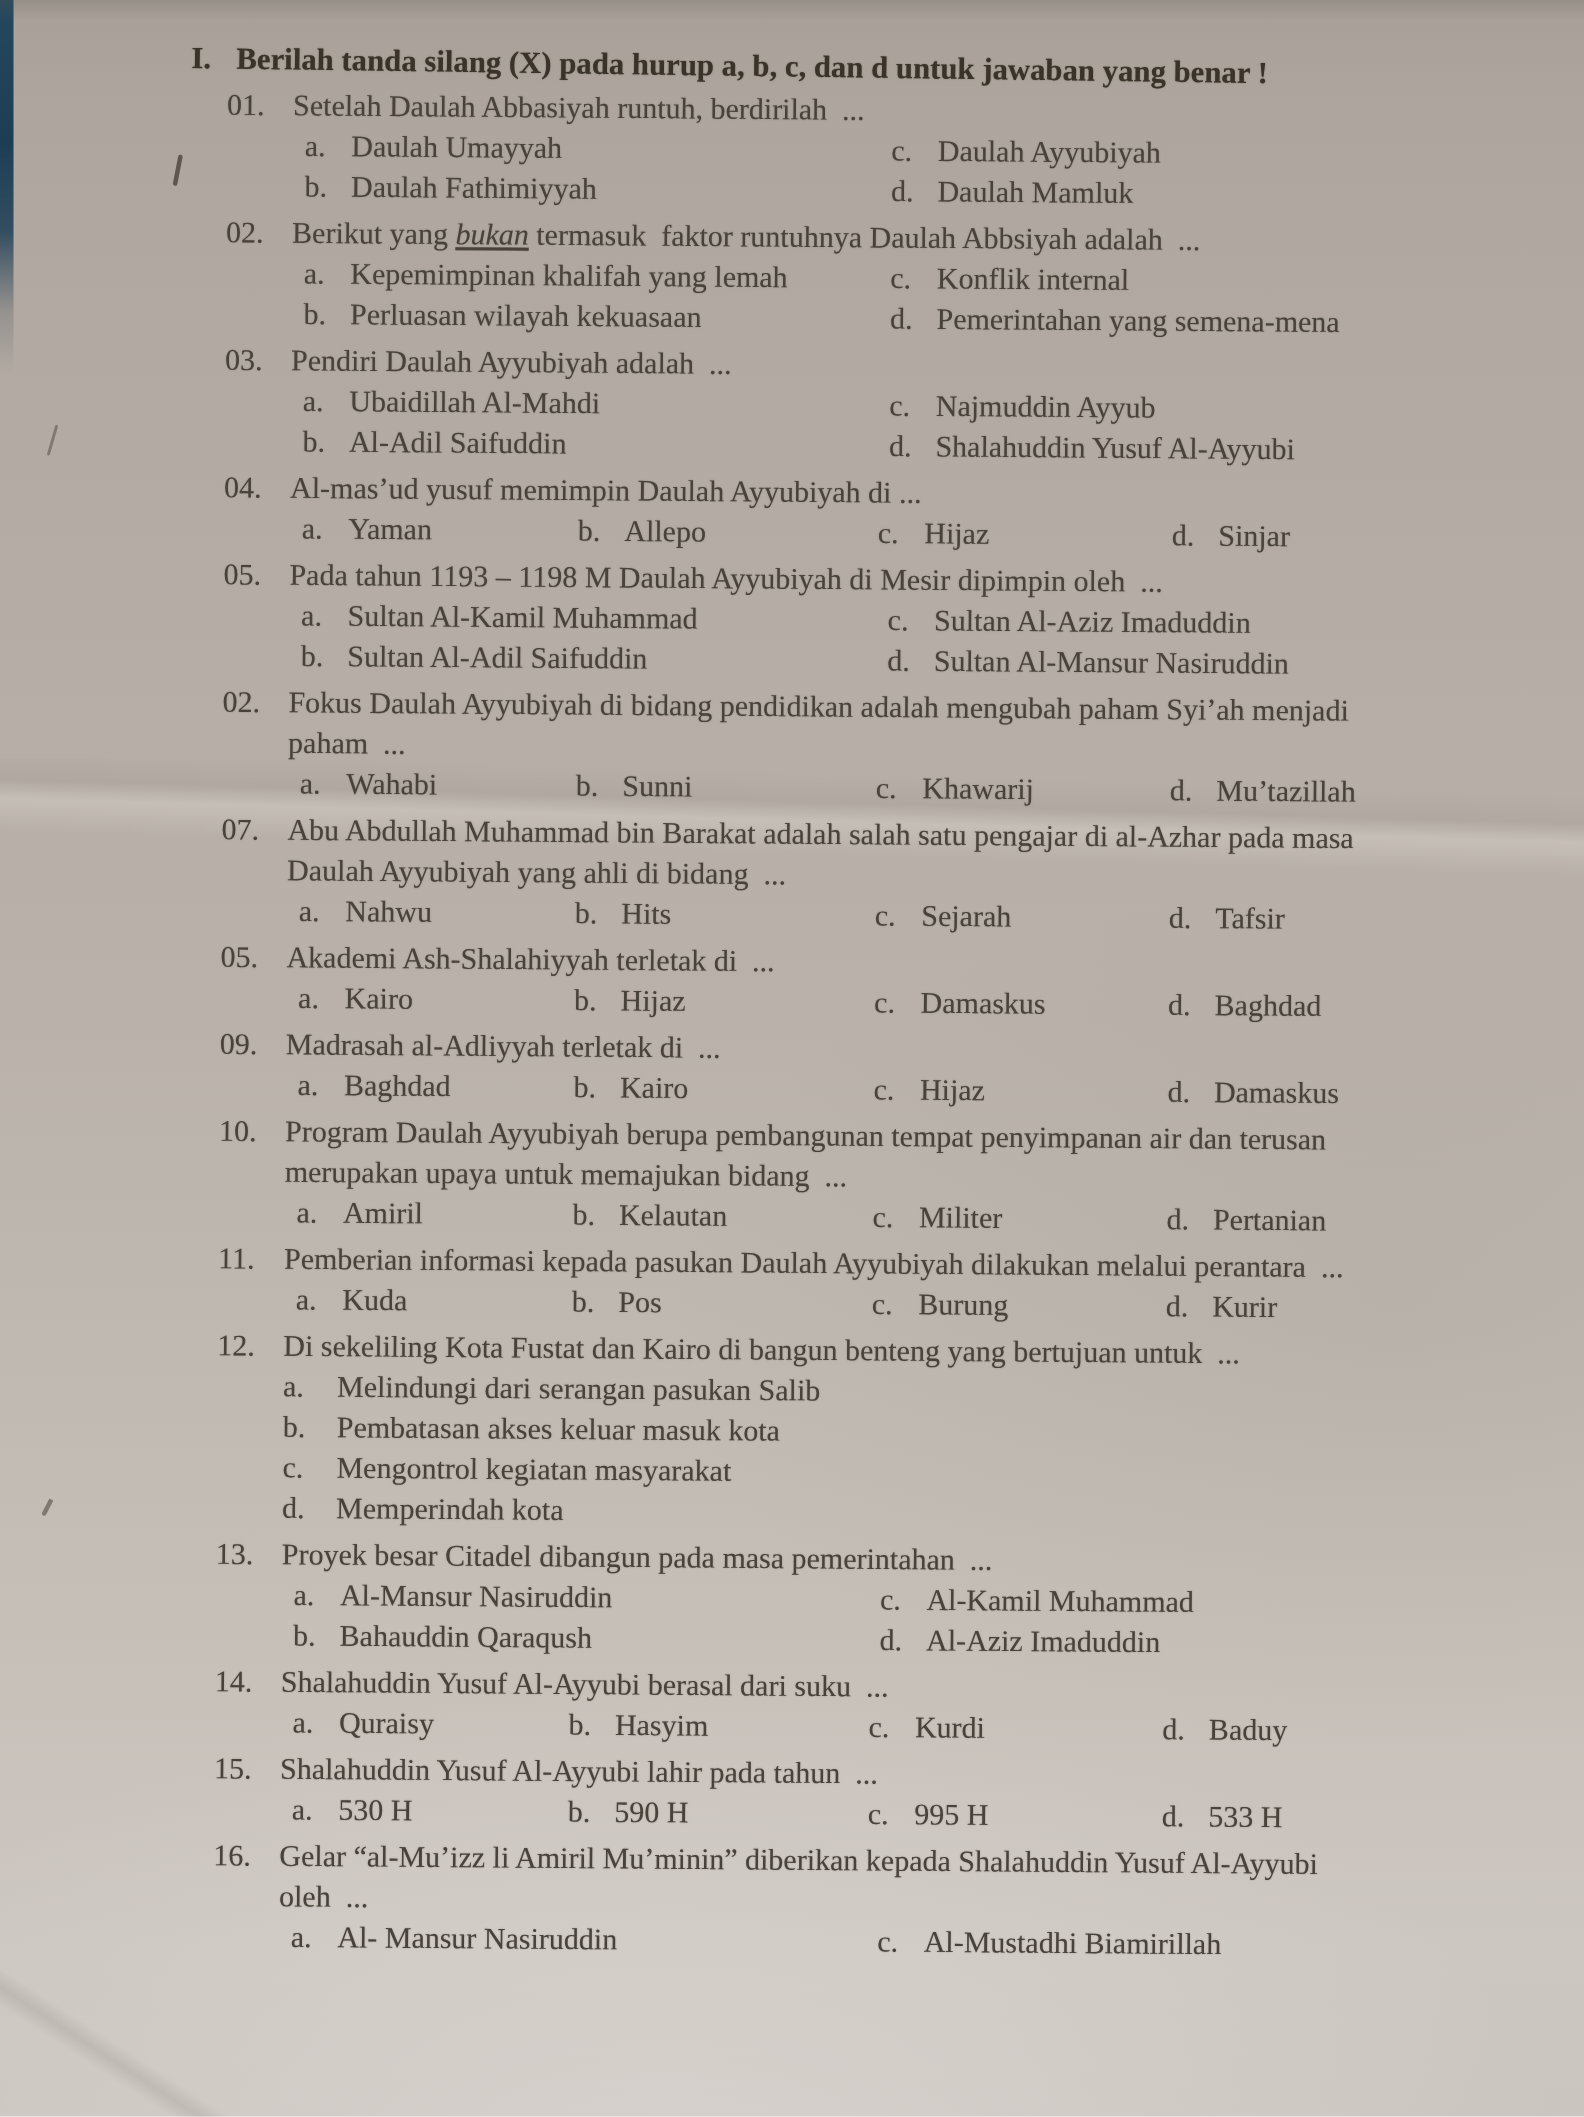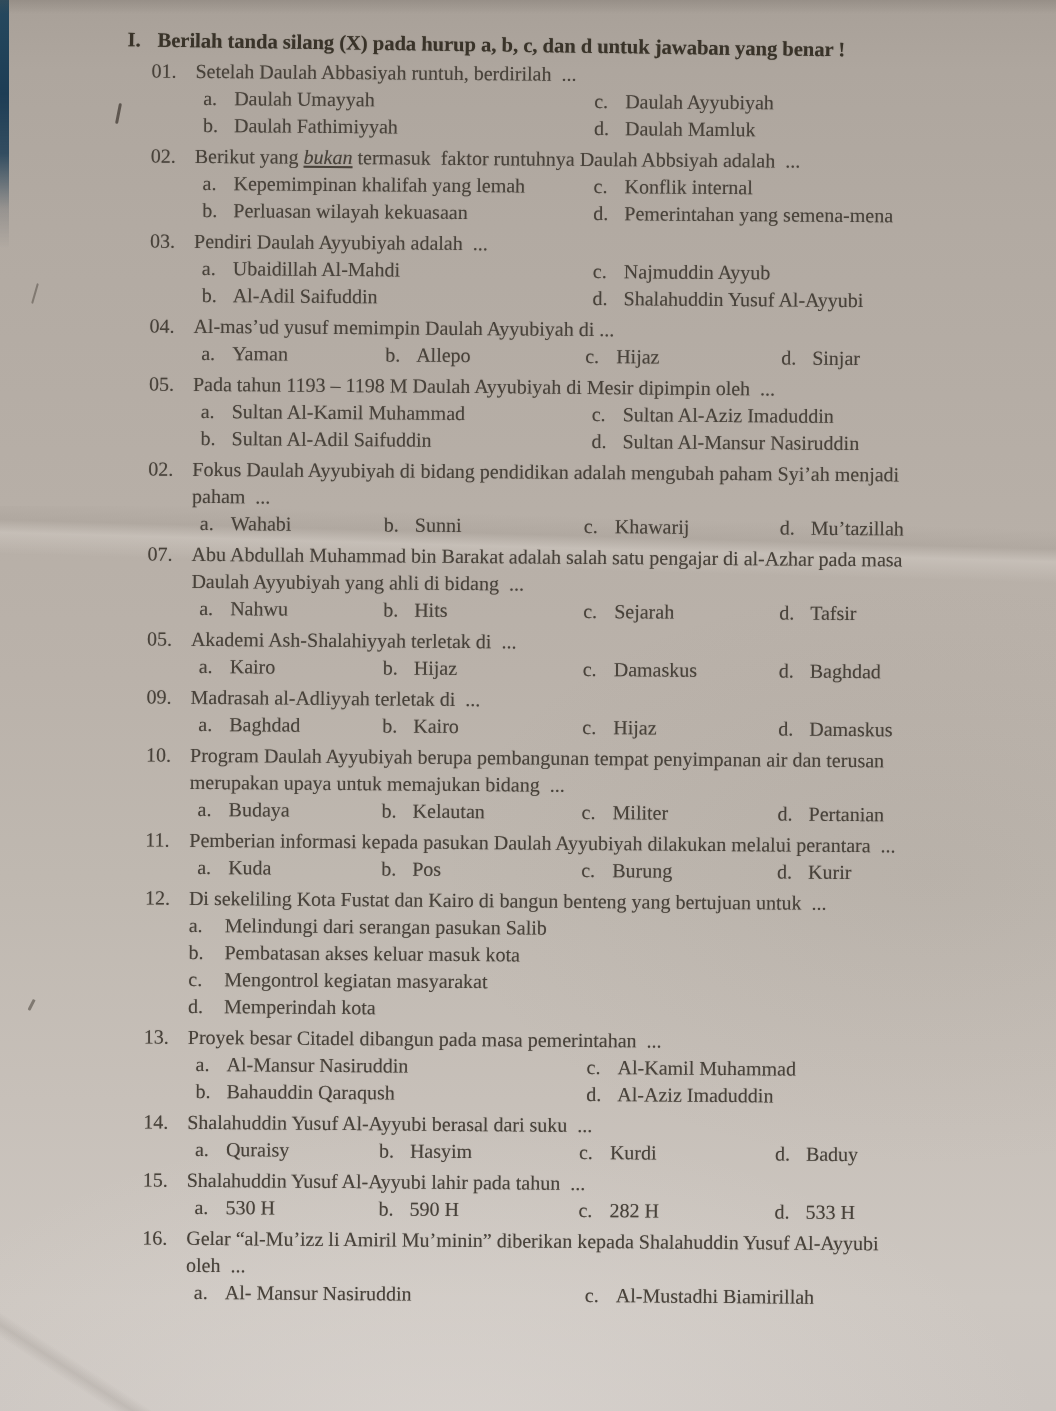--- a/index.html
+++ b/index.html
@@ -227,21 +227,21 @@
           </div>
     </div>
   </div>
 
   <div class="q">
     <span class="qno">10.</span>
     <div class="qbody">
       <div class="qtext"><span>Program Daulah Ayyubiyah berupa pembangunan tempat penyimpanan air dan terusan
 merupakan upaya untuk memajukan bidang  ...</span></div>
       <div class="opts four-col">
-            <span class="opt"><span class="olabel">a.</span><span class="otext">Budaya</span></span>
+            <span class="opt"><span class="olabel">a.</span><span class="otext">Amiril</span></span>
             <span class="opt"><span class="olabel">b.</span><span class="otext">Kelautan</span></span>
             <span class="opt"><span class="olabel">c.</span><span class="otext">Militer</span></span>
             <span class="opt"><span class="olabel">d.</span><span class="otext">Pertanian</span></span>
           </div>
     </div>
   </div>
 
   <div class="q">
     <span class="qno">11.</span>
     <div class="qbody">
@@ -294,21 +294,21 @@
     </div>
   </div>
 
   <div class="q">
     <span class="qno">15.</span>
     <div class="qbody">
       <div class="qtext"><span>Shalahuddin Yusuf Al-Ayyubi lahir pada tahun  ...</span></div>
       <div class="opts four-col">
             <span class="opt"><span class="olabel">a.</span><span class="otext">530 H</span></span>
             <span class="opt"><span class="olabel">b.</span><span class="otext">590 H</span></span>
-            <span class="opt"><span class="olabel">c.</span><span class="otext">282 H</span></span>
+            <span class="opt"><span class="olabel">c.</span><span class="otext">995 H</span></span>
             <span class="opt"><span class="olabel">d.</span><span class="otext">533 H</span></span>
           </div>
     </div>
   </div>
 
   <div class="q">
     <span class="qno">16.</span>
     <div class="qbody">
       <div class="qtext"><span>Gelar “al-Mu’izz li Amiril Mu’minin” diberikan kepada Shalahuddin Yusuf Al-Ayyubi
 oleh  ...</span></div>

